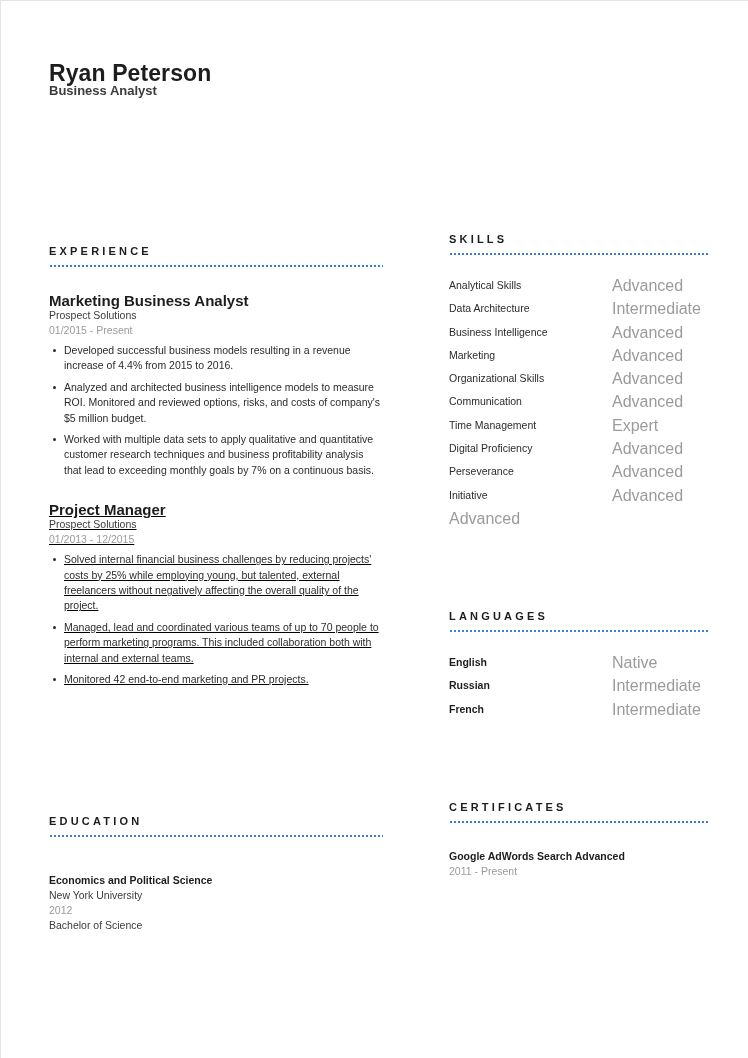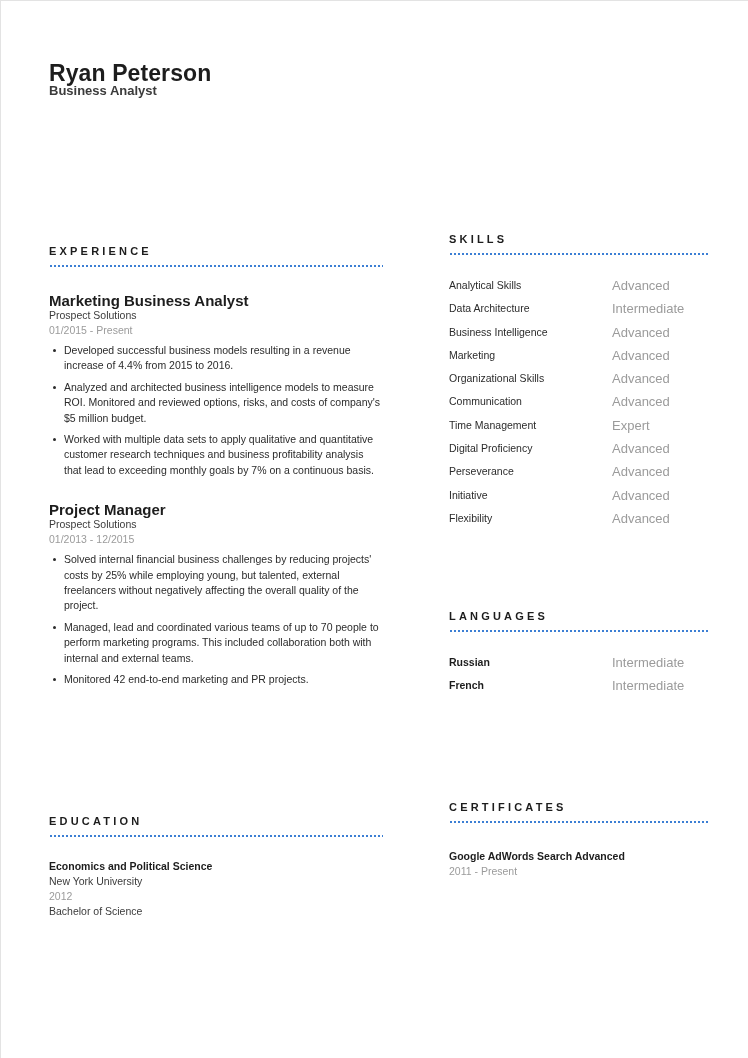--- a/index.html
+++ b/index.html
@@ -150,21 +150,21 @@
     line-height: 23.3px;
   }
   .kv-key {
     width: 163px;
     flex: 0 0 163px;
     font-size: 10.5px;
     color: #2b2b2b;
   }
   .kv-key.bold { font-weight: bold; color: #1d1d1d; }
   .kv-val {
-    font-size: 13px;
+    font-size: 16px;
     color: #9b9b9b;
   }
 
   .cert-title {
     font-size: 10.5px;
     font-weight: bold;
     color: #1d1d1d;
     line-height: 15px;
   }
   .cert-date {
@@ -216,37 +216,37 @@
         <div class="entry-title">Marketing Business Analyst</div>
         <div class="entry-org">Prospect Solutions</div>
         <div class="entry-date">01/2015 - Present</div>
         <ul class="bullets">
           <li>Developed successful business models resulting in a revenue increase of 4.4% from 2015 to 2016.</li>
           <li>Analyzed and architected business intelligence models to measure ROI. Monitored and reviewed options, risks, and costs of company's $5 million budget.</li>
           <li>Worked with multiple data sets to apply qualitative and quantitative customer research techniques and business profitability analysis that lead to exceeding monthly goals by 7% on a continuous basis.</li>
         </ul>
       </div>
 
-      <div class="entry" style="margin-top:24px;">
+      <div class="entry" style="margin-top:24px;text-decoration:underline;">
         <div class="entry-title">Project Manager</div>
         <div class="entry-org">Prospect Solutions</div>
         <div class="entry-date">01/2013 - 12/2015</div>
         <ul class="bullets">
           <li>Solved internal financial business challenges by reducing projects' costs by 25% while employing young, but talented, external freelancers without negatively affecting the overall quality of the project.</li>
           <li>Managed, lead and coordinated various teams of up to 70 people to perform marketing programs. This included collaboration both with internal and external teams.</li>
           <li>Monitored 42 end-to-end marketing and PR projects.</li>
         </ul>
       </div>
     </div>
 
     <div class="section" style="top:814px;">
       <div class="section-title">EDUCATION</div>
       <div class="divider"></div>
 
-      <div class="entry" style="margin-top:22px;">
+      <div class="entry" style="margin-top:36px;">
         <div class="edu-title">Economics and Political Science</div>
         <div class="edu-school">New York University</div>
         <div class="edu-year">2012</div>
         <div class="edu-degree">Bachelor of Science</div>
       </div>
     </div>
 
   </div>
 
   <div class="col-right">
@@ -290,31 +290,34 @@
         </div>
         <div class="kv-row">
           <span class="kv-key">Perseverance</span>
           <span class="kv-val">Advanced</span>
         </div>
         <div class="kv-row">
           <span class="kv-key">Initiative</span>
           <span class="kv-val">Advanced</span>
         </div>
         <div class="kv-row">
-          <span class="kv-key">Flexibility</span>
           <span class="kv-val">Advanced</span>
         </div>
       </div>
     </div>
 
     <div class="section" style="top:609px;">
       <div class="section-title">LANGUAGES</div>
       <div class="divider"></div>
 
       <div style="margin-top:19px;">
+        <div class="kv-row">
+          <span class="kv-key bold">English</span>
+          <span class="kv-val">Native</span>
+        </div>
         <div class="kv-row">
           <span class="kv-key bold">Russian</span>
           <span class="kv-val">Intermediate</span>
         </div>
         <div class="kv-row">
           <span class="kv-key bold">French</span>
           <span class="kv-val">Intermediate</span>
         </div>
       </div>
     </div>

